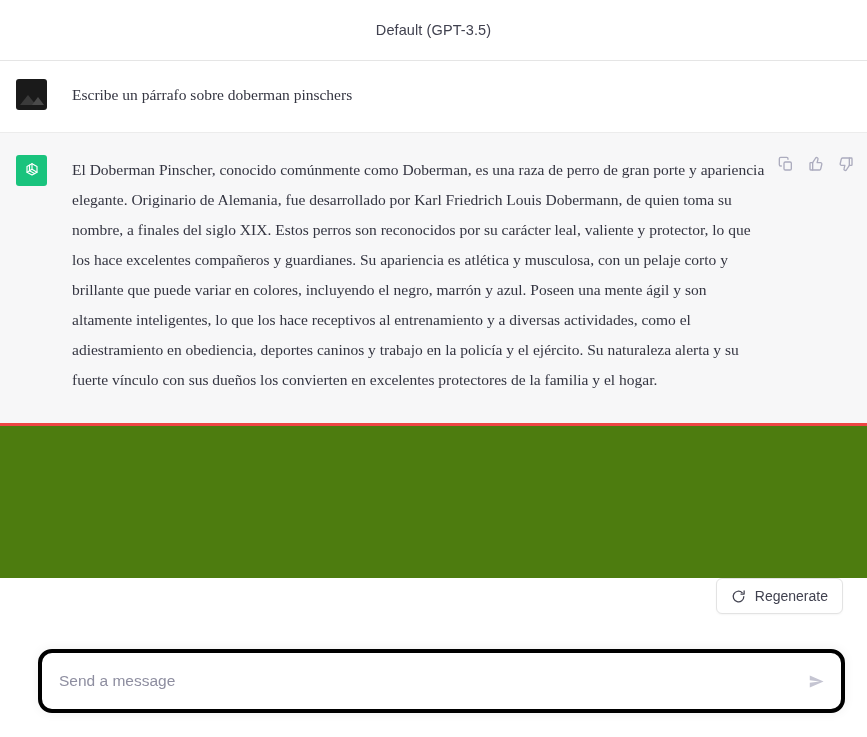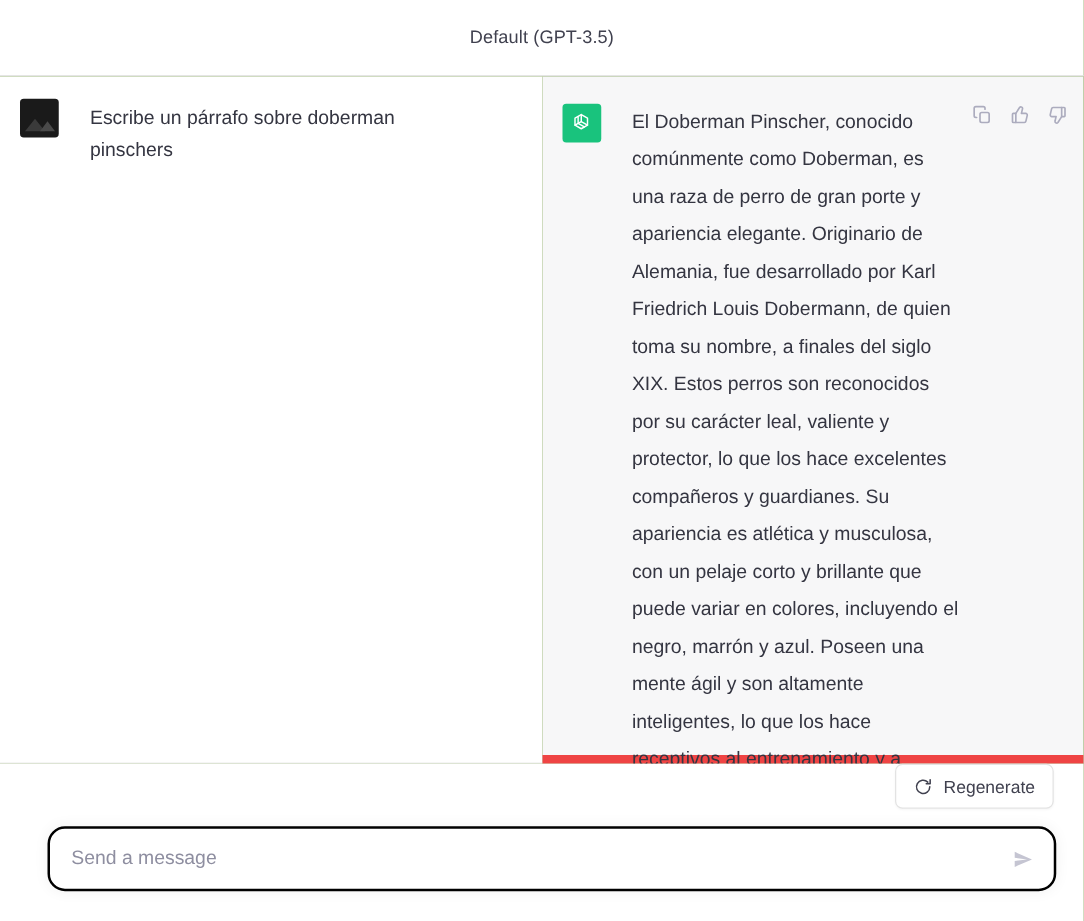--- a/index.html
+++ b/index.html
@@ -35,36 +35,37 @@
     font-size: 14.5px;
     color: #40414f;
     letter-spacing: 0.1px;
   }
 
   
   .conversation {
     flex: 1;
     overflow: hidden;
     display: flex;
-    flex-direction: row;
+    flex-direction: column;
+    font-family: Liberation Serif, serif;
   }
   .msg {
     display: flex;
     padding: 22px 0 22px 0;
     width: 100%;
   }
   .msg.user {
     background: #ffffff;
     border-bottom: 1px solid #ececec;
     padding-top: 18px;
     padding-bottom: 22px;
   }
   .msg.assistant {
     background: #f7f7f8;
-    border-bottom: 7px solid #ef4444;
+    border-bottom: 3px solid #ef4444;
     padding-top: 22px;
     padding-bottom: 28px;
     position: relative;
   }
   .avatar-col {
     width: 72px;
     min-width: 72px;
     display: flex;
     justify-content: flex-start;
     padding-left: 16px;
@@ -169,27 +170,28 @@
     cursor: pointer;
     box-shadow: 0 1px 2px rgba(0,0,0,0.04);
   }
   .regen-btn svg { display: block; color: #40414f; }
 
   .composer-wrap {
     padding: 0 22px 0 22px;
   }
   .composer {
     position: relative;
-    border: 2px solid #000000;
+    border: 4px solid #000000;
     border-radius: 14px;
     background: #ffffff;
     box-shadow: 0 0 12px rgba(0,0,0,0.06);
-    height: 52px;
-    display: flex;
-    align-items: center;
+    height: 64px;
+    display: flex;
+    align-items: center;
+    margin-top: 21px;
   }
   .composer input {
     flex: 1;
     border: none;
     outline: none;
     background: transparent;
     font-family: "Liberation Sans", sans-serif;
     font-size: 15.5px;
     color: #40414f;
     padding: 0 48px 0 17px;

